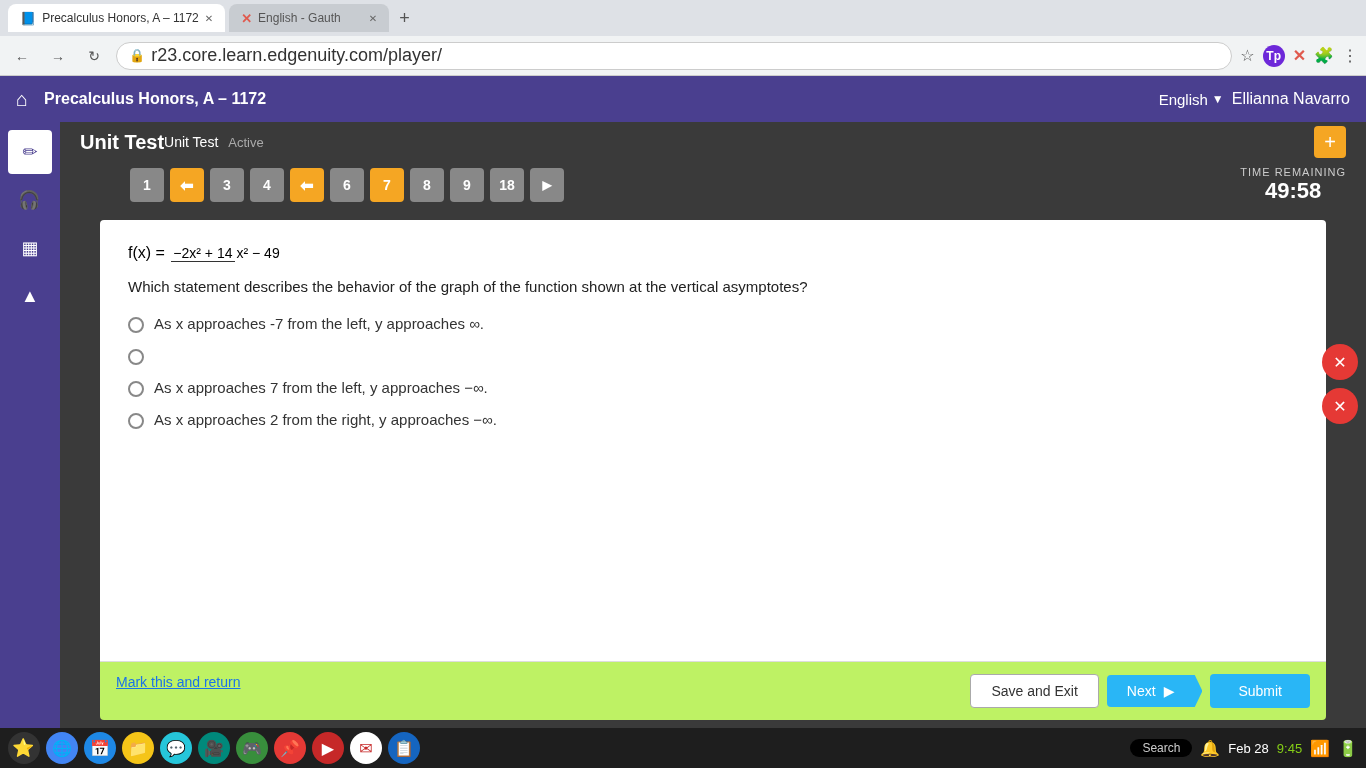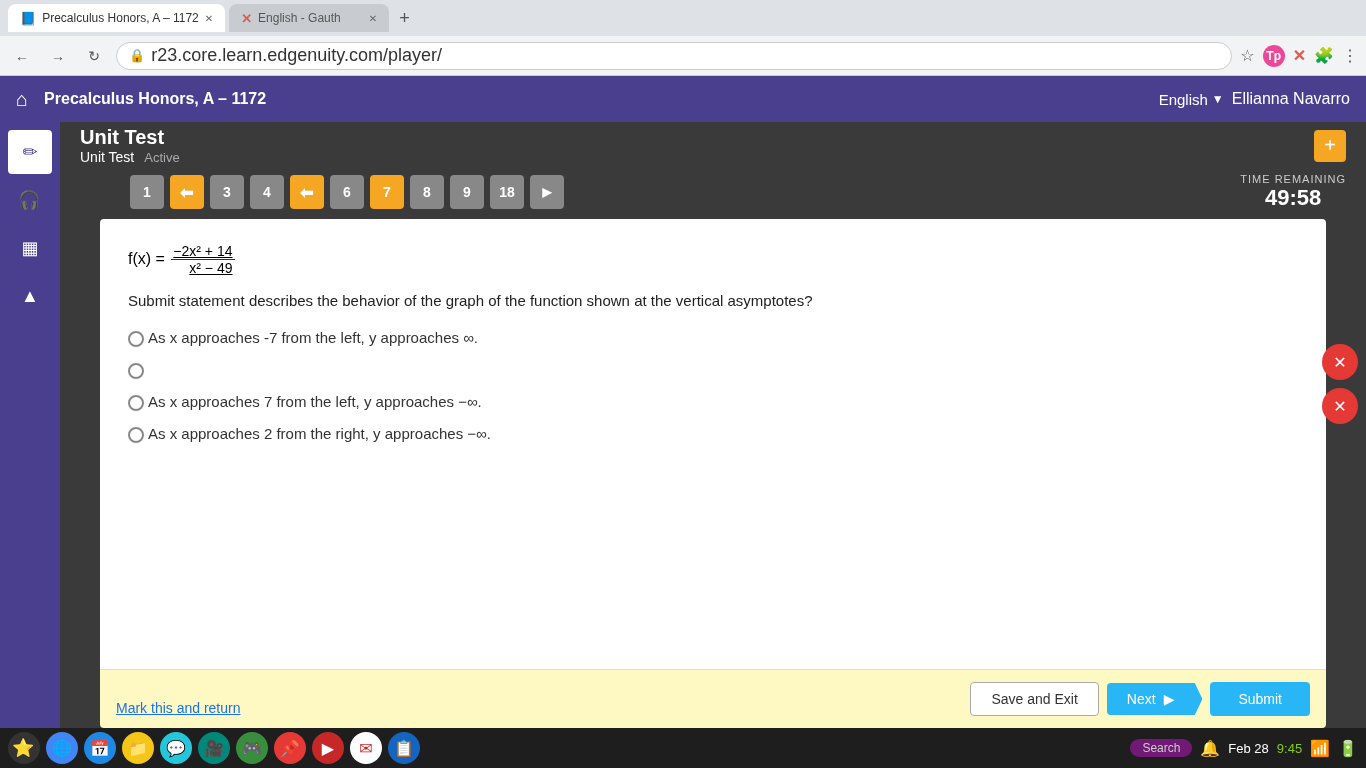--- a/index.html
+++ b/index.html
@@ -33,21 +33,21 @@
     
     .sidebar { width: 60px; background: #4a3f8f; display: flex; flex-direction: column; align-items: center; padding: 8px 0; gap: 4px; }
     .sidebar-btn { width: 44px; height: 44px; display: flex; align-items: center; justify-content: center; border-radius: 4px; cursor: pointer; color: #fff; font-size: 18px; }
     .sidebar-btn.active { background: #fff; color: #4a3f8f; }
 
     
     .main-content { flex: 1; padding: 0; display: flex; flex-direction: column; }
 
     
     .unit-strip { background: #3a3a3a; padding: 4px 20px 4px 20px; display: flex; align-items: center; justify-content: space-between; }
-    .unit-title-area { display: flex; flex-direction: column; }
+    .unit-title-area { display: flex; flex-direction: row; }
     .unit-title-big { color: #fff; font-size: 20px; font-weight: bold; }
     .unit-subtitle { display: flex; align-items: center; gap: 10px; color: #fff; font-size: 14px; }
     .active-badge { color: #aaa; font-size: 13px; }
     .add-btn { background: #f5a623; color: #fff; border: none; border-radius: 4px; width: 32px; height: 32px; font-size: 20px; cursor: pointer; display: flex; align-items: center; justify-content: center; }
 
     
     .nav-dots-row { background: #3a3a3a; padding: 4px 20px 8px 70px; display: flex; align-items: center; gap: 6px; justify-content: space-between; }
     .nav-dots { display: flex; gap: 6px; align-items: center; }
     .q-btn { width: 34px; height: 34px; border-radius: 4px; display: flex; align-items: center; justify-content: center; font-size: 14px; font-weight: bold; cursor: pointer; border: none; }
     .q-btn.default { background: #888; color: #fff; }
@@ -56,43 +56,43 @@
     .q-btn.arrow { background: #888; color: #fff; font-size: 12px; }
     .time-box { text-align: center; color: #fff; }
     .time-label { font-size: 11px; color: #ccc; letter-spacing: 1px; }
     .time-value { font-size: 22px; font-weight: bold; color: #fff; text-align: center; }
 
     
     .question-area { flex: 1; background: #fff; margin: 0 20px 0 20px; border-radius: 4px 4px 0 0; padding: 24px 28px; }
     .formula-box { font-size: 16px; margin-bottom: 16px; }
     .question-text { font-size: 15px; color: #222; margin-bottom: 20px; }
     .options { display: flex; flex-direction: column; gap: 14px; }
-    .option-row { display: flex; align-items: flex-start; gap: 4px; font-size: 15px; color: #333; }
+    .option-row { display: flex; align-items: flex-start; gap: 10px; font-size: 15px; color: #333; }
     .radio-circle { width: 16px; height: 16px; border-radius: 50%; border: 2px solid #888; display: inline-block; flex-shrink: 0; margin-top: 2px; cursor: pointer; }
 
     
-    .bottom-bar { background: #fef9c3; margin: 0 20px; border-top: 1px solid #ddd; padding: 12px 16px; display: flex; align-items: flex-end; justify-content: space-between; border-radius: 0 0 4px 4px; }
+    .bottom-bar { background: #bef264; margin: 0 20px; border-top: 1px solid #ddd; padding: 12px 16px; display: flex; align-items: flex-start; justify-content: space-between; border-radius: 0 0 4px 4px; }
     .mark-return-link { color: #1a73e8; font-size: 14px; text-decoration: underline; cursor: pointer; }
     .action-btns { display: flex; gap: 8px; }
     .save-exit-btn { background: #fff; border: 1px solid #aaa; color: #333; padding: 8px 20px; border-radius: 4px; font-size: 14px; cursor: pointer; }
     .next-btn { background: #29b6f6; color: #fff; border: none; padding: 8px 20px; border-radius: 4px; font-size: 14px; cursor: pointer; display: flex; align-items: center; gap: 4px; clip-path: polygon(0 0, 92% 0, 100% 50%, 92% 100%, 0 100%); padding-right: 28px; }
     .submit-btn { background: #29b6f6; color: #fff; border: none; padding: 8px 28px; border-radius: 4px; font-size: 14px; cursor: pointer; }
 
     
     .taskbar { height: 40px; background: #1e1e1e; display: flex; align-items: center; padding: 0 8px; gap: 6px; position: fixed; bottom: 0; left: 0; width: 1366px; }
     .taskbar-icon { width: 32px; height: 32px; border-radius: 50%; display: flex; align-items: center; justify-content: center; font-size: 18px; cursor: pointer; }
     .taskbar-right { margin-left: auto; display: flex; align-items: center; gap: 8px; color: #fff; font-size: 13px; }
 
     
     .float-btns { position: fixed; right: 0; top: 50%; transform: translateY(-50%); display: flex; flex-direction: column; gap: 8px; padding: 8px; }
     .float-btn { width: 36px; height: 36px; border-radius: 50%; display: flex; align-items: center; justify-content: center; font-size: 16px; cursor: pointer; color: #fff; }
     .float-btn.red { background: #e53935; }
 
     
-    .math-frac { display: inline-flex; flex-direction: column; align-items: flex-end; vertical-align: middle; margin: 0 2px; text-decoration: underline; }
+    .math-frac { display: inline-flex; align-items: flex-start; vertical-align: middle; margin: 0 2px; }
     .math-frac .num { border-bottom: 1px solid #333; padding: 0 2px; text-align: center; font-size: 14px; }
     .math-frac .den { padding: 0 2px; text-align: center; font-size: 14px; }
   </style>
 </head>
 <body>
 
 <div class="browser-frame">
   <div class="tab-bar">
 
     <div class="tab">
@@ -112,21 +112,21 @@
   <div class="nav-bar">
     <div class="nav-btn">←</div>
     <div class="nav-btn">→</div>
     <div class="nav-btn">↻</div>
     <div class="address-bar">
       <span style="font-size:13px; color:#aaa;">🔒</span>
       <span class="address-text">r23.core.learn.edgenuity.com/player/</span>
     </div>
     <div class="nav-icons">
       <span class="nav-icon">☆</span>
-      <span style="font-size:16px; color:#c0392b; font-weight:bold; background:#ec4899; color:#fff; border-radius:50%; width:22px; height:22px; display:flex; align-items:center; justify-content:center; font-size:12px;">Tp</span>
+      <span style="font-size:16px; color:#c0392b; font-weight:bold; background:#6d28d9; color:#fff; border-radius:50%; width:22px; height:22px; display:flex; align-items:center; justify-content:center; font-size:12px;">Tp</span>
       <span style="font-size:16px; color:#e05a4e; font-weight:bold;">✕</span>
       <span class="nav-icon">🧩</span>
       <span class="nav-icon">⋮</span>
     </div>
   </div>
 </div>
 
 <div class="app-header">
   <span class="app-header-home">⌂</span>
   <span class="app-header-title">Precalculus Honors, A – 1172</span>
@@ -204,32 +204,32 @@
         <div class="q-btn arrow">
             <span>▶</span>
           </div>
       </div>
       <div class="time-box">
         <div class="time-label">TIME REMAINING</div>
         <div class="time-value">49:58</div>
       </div>
     </div>
 
-    <div style="margin: 0 20px; flex:1; display:flex; flex-direction:column;">
+    <div style="margin: 8px 20px; flex:1; display:flex; flex-direction:column;">
       <div class="question-area">
 
         <div class="formula-box">
           <span>f(x) =</span>
           <span class="math-frac">
             <span class="num">−2x² + 14</span>
             <span class="den">x² − 49</span>
           </span>
         </div>
 
-        <div class="question-text">Submit statement describes the behavior of the graph of the function shown at the vertical asymptotes?</div>
+        <div class="question-text">Which statement describes the behavior of the graph of the function shown at the vertical asymptotes?</div>
 
         <div class="options">
           <div class="option-row">
             <span class="radio-circle"></span>
             <span>As x approaches -7 from the left, y approaches ∞.</span>
           </div>
           <div class="option-row">
             <span class="radio-circle"></span>
           </div>
           <div class="option-row">
@@ -266,21 +266,21 @@
   <div class="taskbar-icon" style="background:#1e88e5; color:#fff; font-size:16px;">📅</div>
   <div class="taskbar-icon" style="background:#f5c518; color:#fff; font-size:16px;">📁</div>
   <div class="taskbar-icon" style="background:#26c6da; color:#fff; font-size:16px;">💬</div>
   <div class="taskbar-icon" style="background:#00897b; color:#fff; font-size:16px;">🎥</div>
   <div class="taskbar-icon" style="background:#388e3c; color:#fff; font-size:16px;">🎮</div>
   <div class="taskbar-icon" style="background:#e53935; color:#fff; font-size:16px;">📌</div>
   <div class="taskbar-icon" style="background:#c62828; color:#fff; font-size:16px;">▶</div>
   <div class="taskbar-icon" style="background:#fff; color:#c62828; font-size:16px;">✉</div>
   <div class="taskbar-icon" style="background:#1565c0; color:#fff; font-size:16px;">📋</div>
   <div class="taskbar-right">
-    <div style="background:#701a75; border-radius:12px; padding:2px 12px; display:flex; align-items:center; gap:6px; color:#ccc; font-size:12px;">
+    <div style="background:#000000; border-radius:12px; padding:2px 12px; display:flex; align-items:center; gap:6px; color:#ccc; font-size:12px;">
       <span>Search</span>
     </div>
     <span style="font-size:16px; color:#fff;">🔔</span>
     <span style="font-size:13px; color:#fff;">Feb 28</span>
     <span style="font-size:13px; color:#84cc16;">9:45</span>
     <span style="font-size:16px; color:#fff;">📶</span>
     <span style="font-size:16px; color:#fff;">🔋</span>
   </div>
 </div>
 

